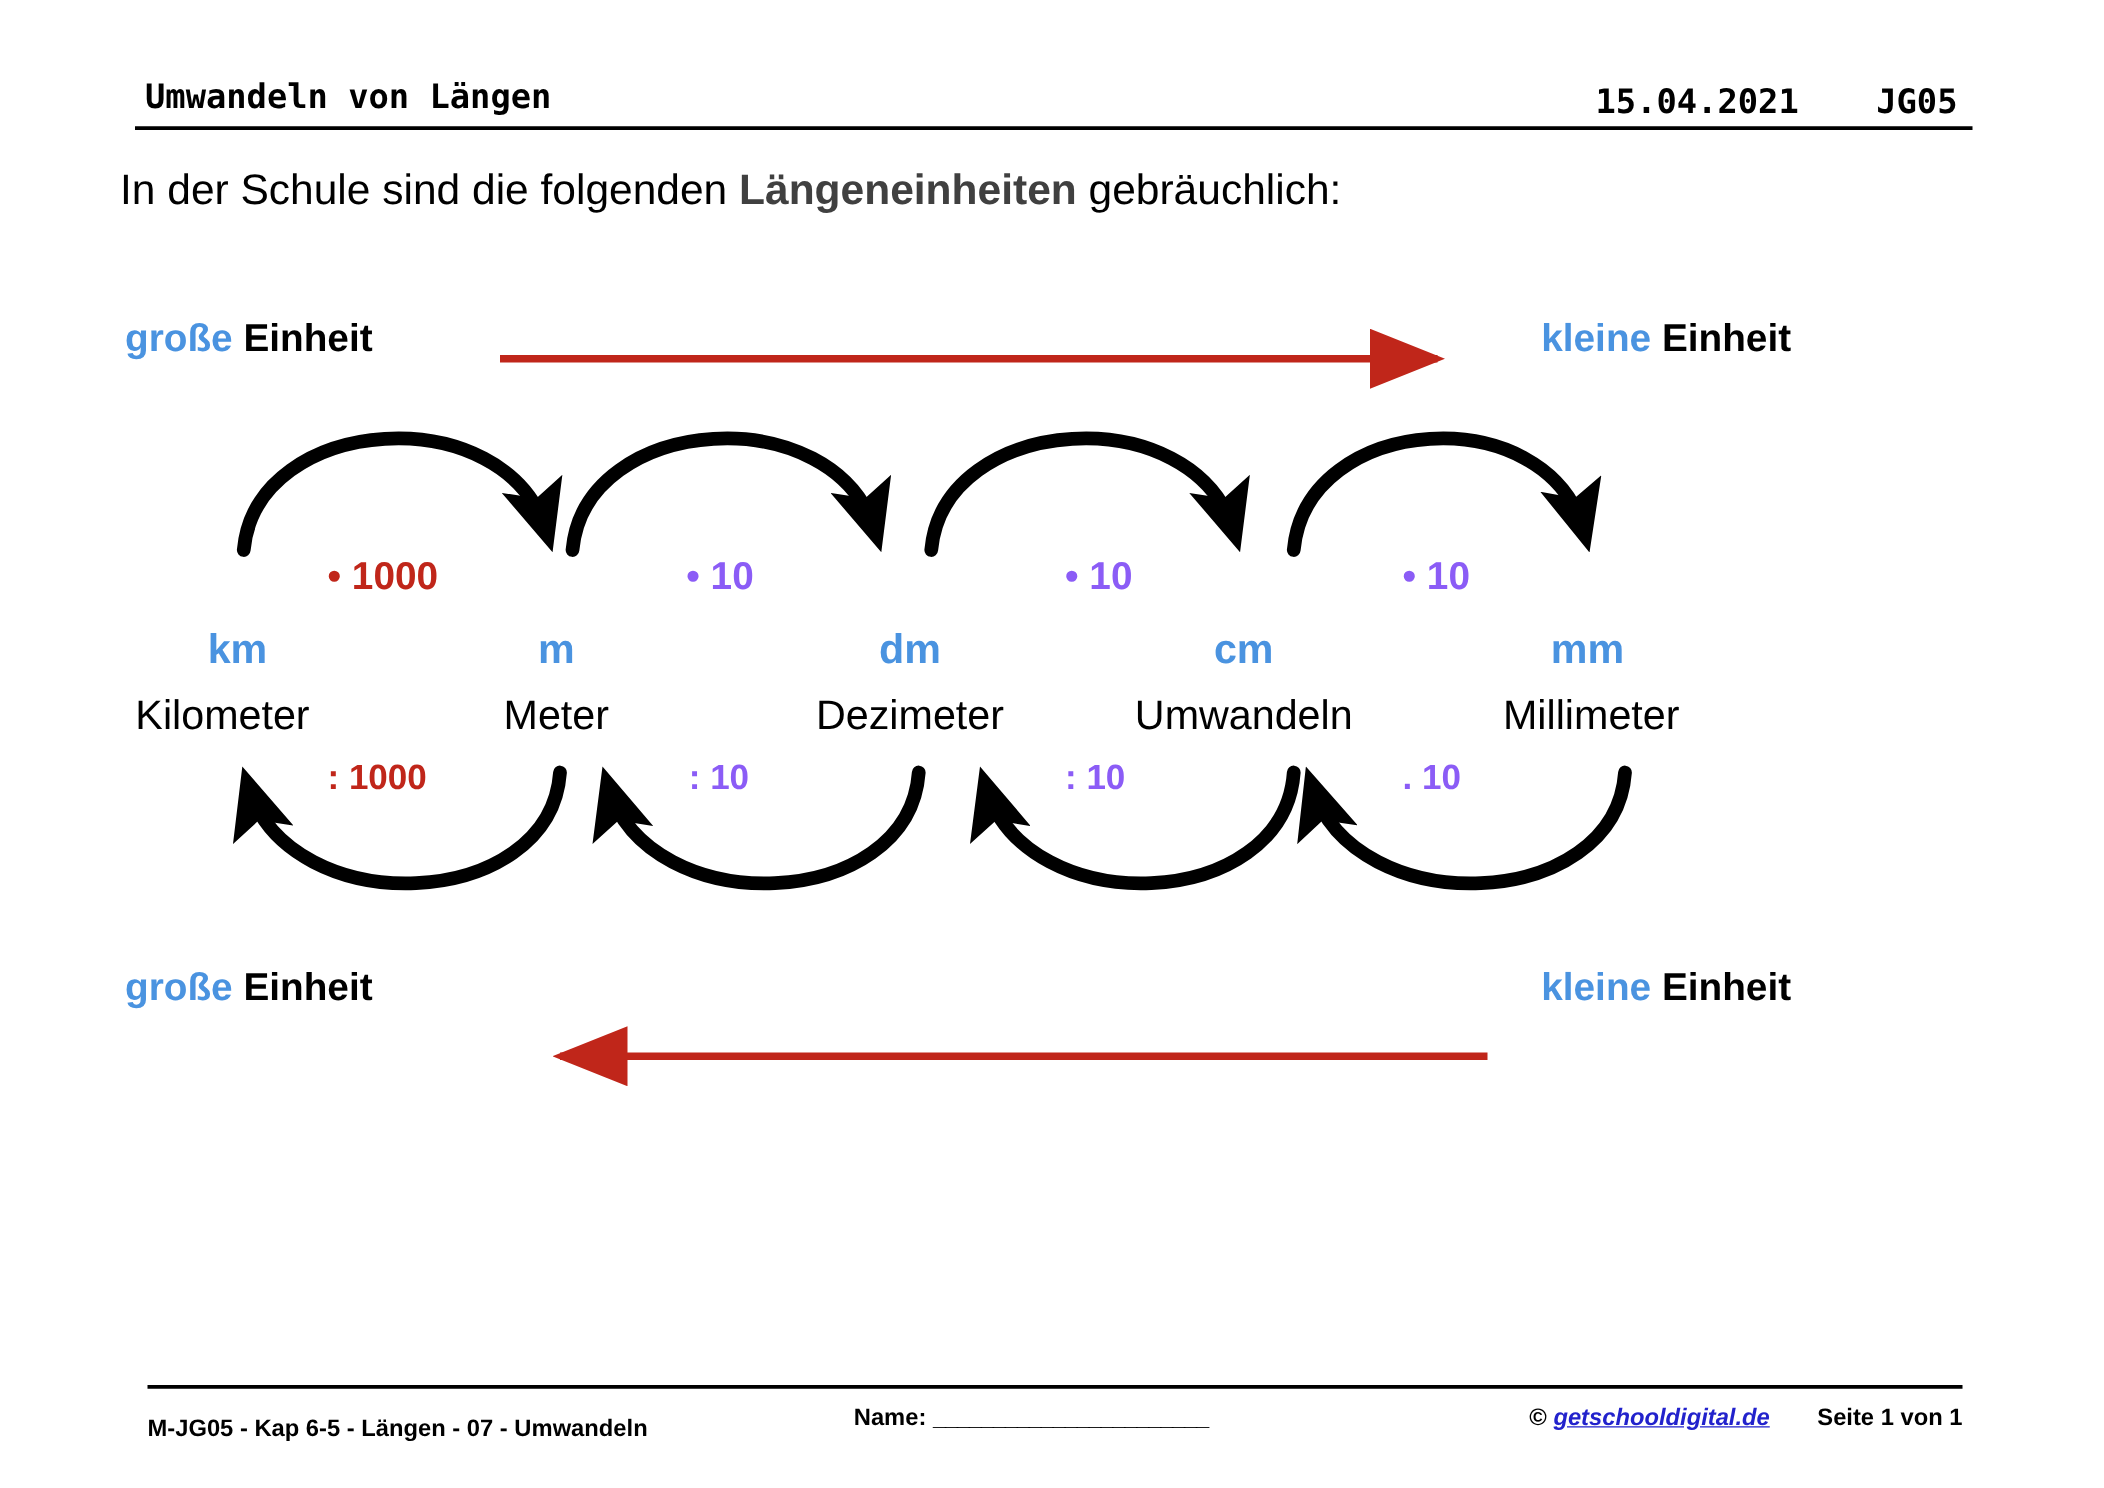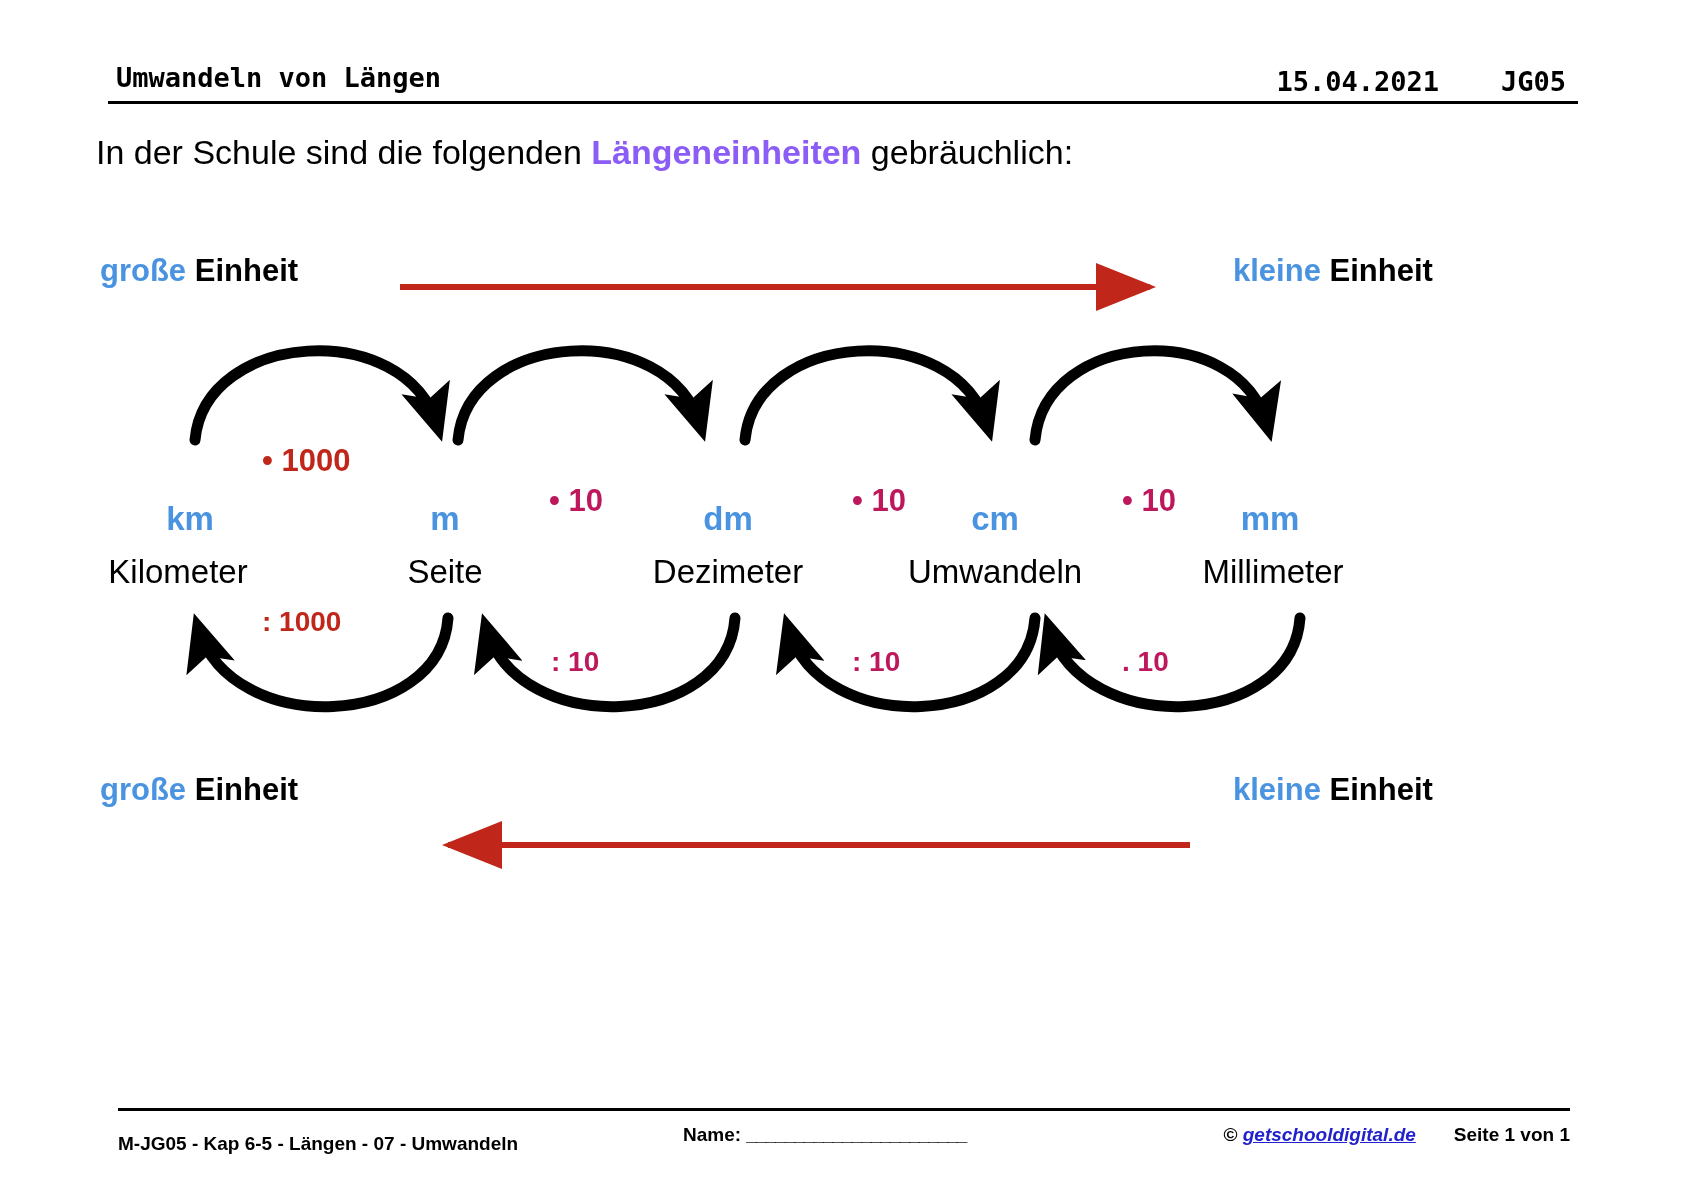--- a/index.html
+++ b/index.html
@@ -54,21 +54,21 @@
   
   .intro {
     position: absolute;
     left: 96px;
     top: 133px;
     font-size: 34px;
     color: #000000;
     white-space: nowrap;
   }
   .intro .accent {
-    color: #8b5cf6;
+    color: #404040;
     font-weight: bold;
   }
 
   
   .row-label {
     position: absolute;
     font-size: 31px;
     font-weight: bold;
     white-space: nowrap;
   }
@@ -97,21 +97,21 @@
     font-weight: bold;
     white-space: nowrap;
   }
   .factor-bottom {
     position: absolute;
     font-size: 28px;
     font-weight: bold;
     white-space: nowrap;
   }
   .red   { color: #c0261a; }
-  .blue2 { color: #be185d; margin-top: 40px; }
+  .blue2 { color: #8b5cf6; }
 
   .unit-abbr {
     position: absolute;
     font-size: 33px;
     font-weight: bold;
     color: #4a93e0;
     text-align: center;
     white-space: nowrap;
   }
   .unit-name {
@@ -237,21 +237,21 @@
 <div class="factor-top blue2" style="left:852px;  top:443px;">• 10</div>
 <div class="factor-top blue2" style="left:1122px; top:443px;">• 10</div>
 
 <div class="unit-abbr" style="left:110px;  top:500px; width:160px;">km</div>
 <div class="unit-abbr" style="left:385px;  top:500px; width:120px;">m</div>
 <div class="unit-abbr" style="left:648px;  top:500px; width:160px;">dm</div>
 <div class="unit-abbr" style="left:915px;  top:500px; width:160px;">cm</div>
 <div class="unit-abbr" style="left:1190px; top:500px; width:160px;">mm</div>
 
 <div class="unit-name" style="left:78px;   top:553px; width:200px;">Kilometer</div>
-<div class="unit-name" style="left:365px;  top:553px; width:160px;">Seite</div>
+<div class="unit-name" style="left:365px;  top:553px; width:160px;">Meter</div>
 <div class="unit-name" style="left:628px;  top:553px; width:200px;">Dezimeter</div>
 <div class="unit-name" style="left:890px;  top:553px; width:210px;">Umwandeln</div>
 <div class="unit-name" style="left:1168px; top:553px; width:210px;">Millimeter</div>
 
 <div class="factor-bottom red" style="left:262px;  top:606px;">: 1000</div>
 <div class="factor-bottom blue2" style="left:551px;  top:606px;">: 10</div>
 <div class="factor-bottom blue2" style="left:852px;  top:606px;">: 10</div>
 <div class="factor-bottom blue2" style="left:1122px; top:606px;">. 10</div>
 
 <div class="footer-rule"></div>

